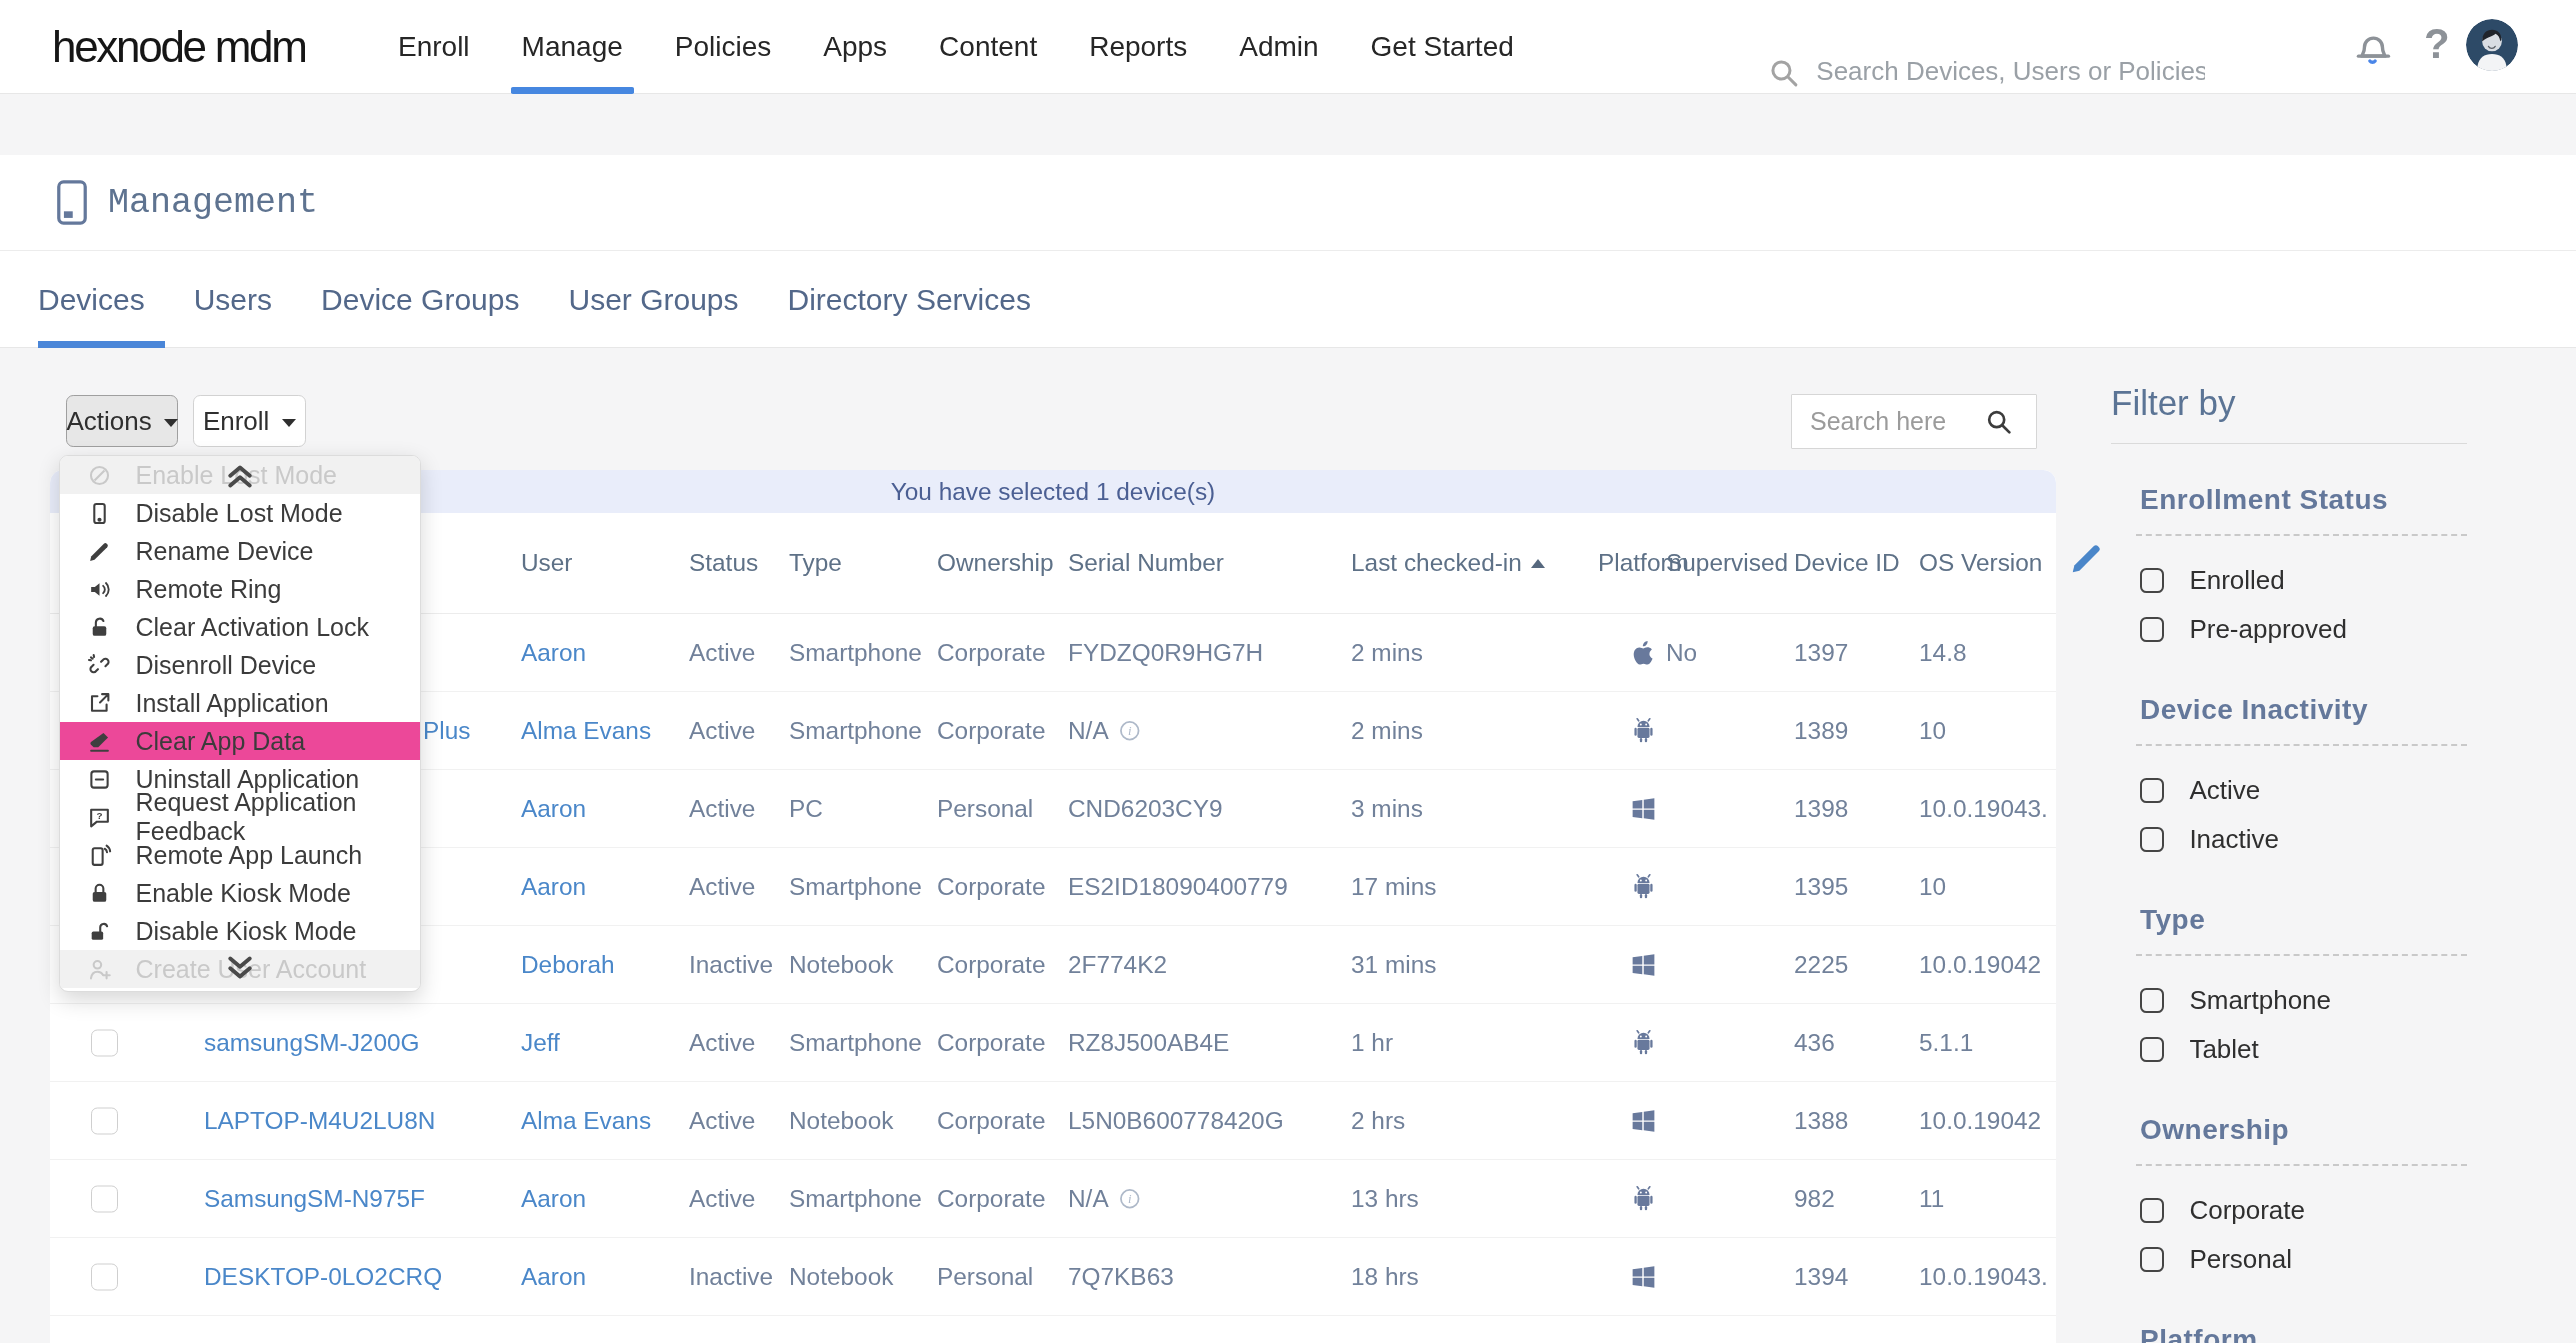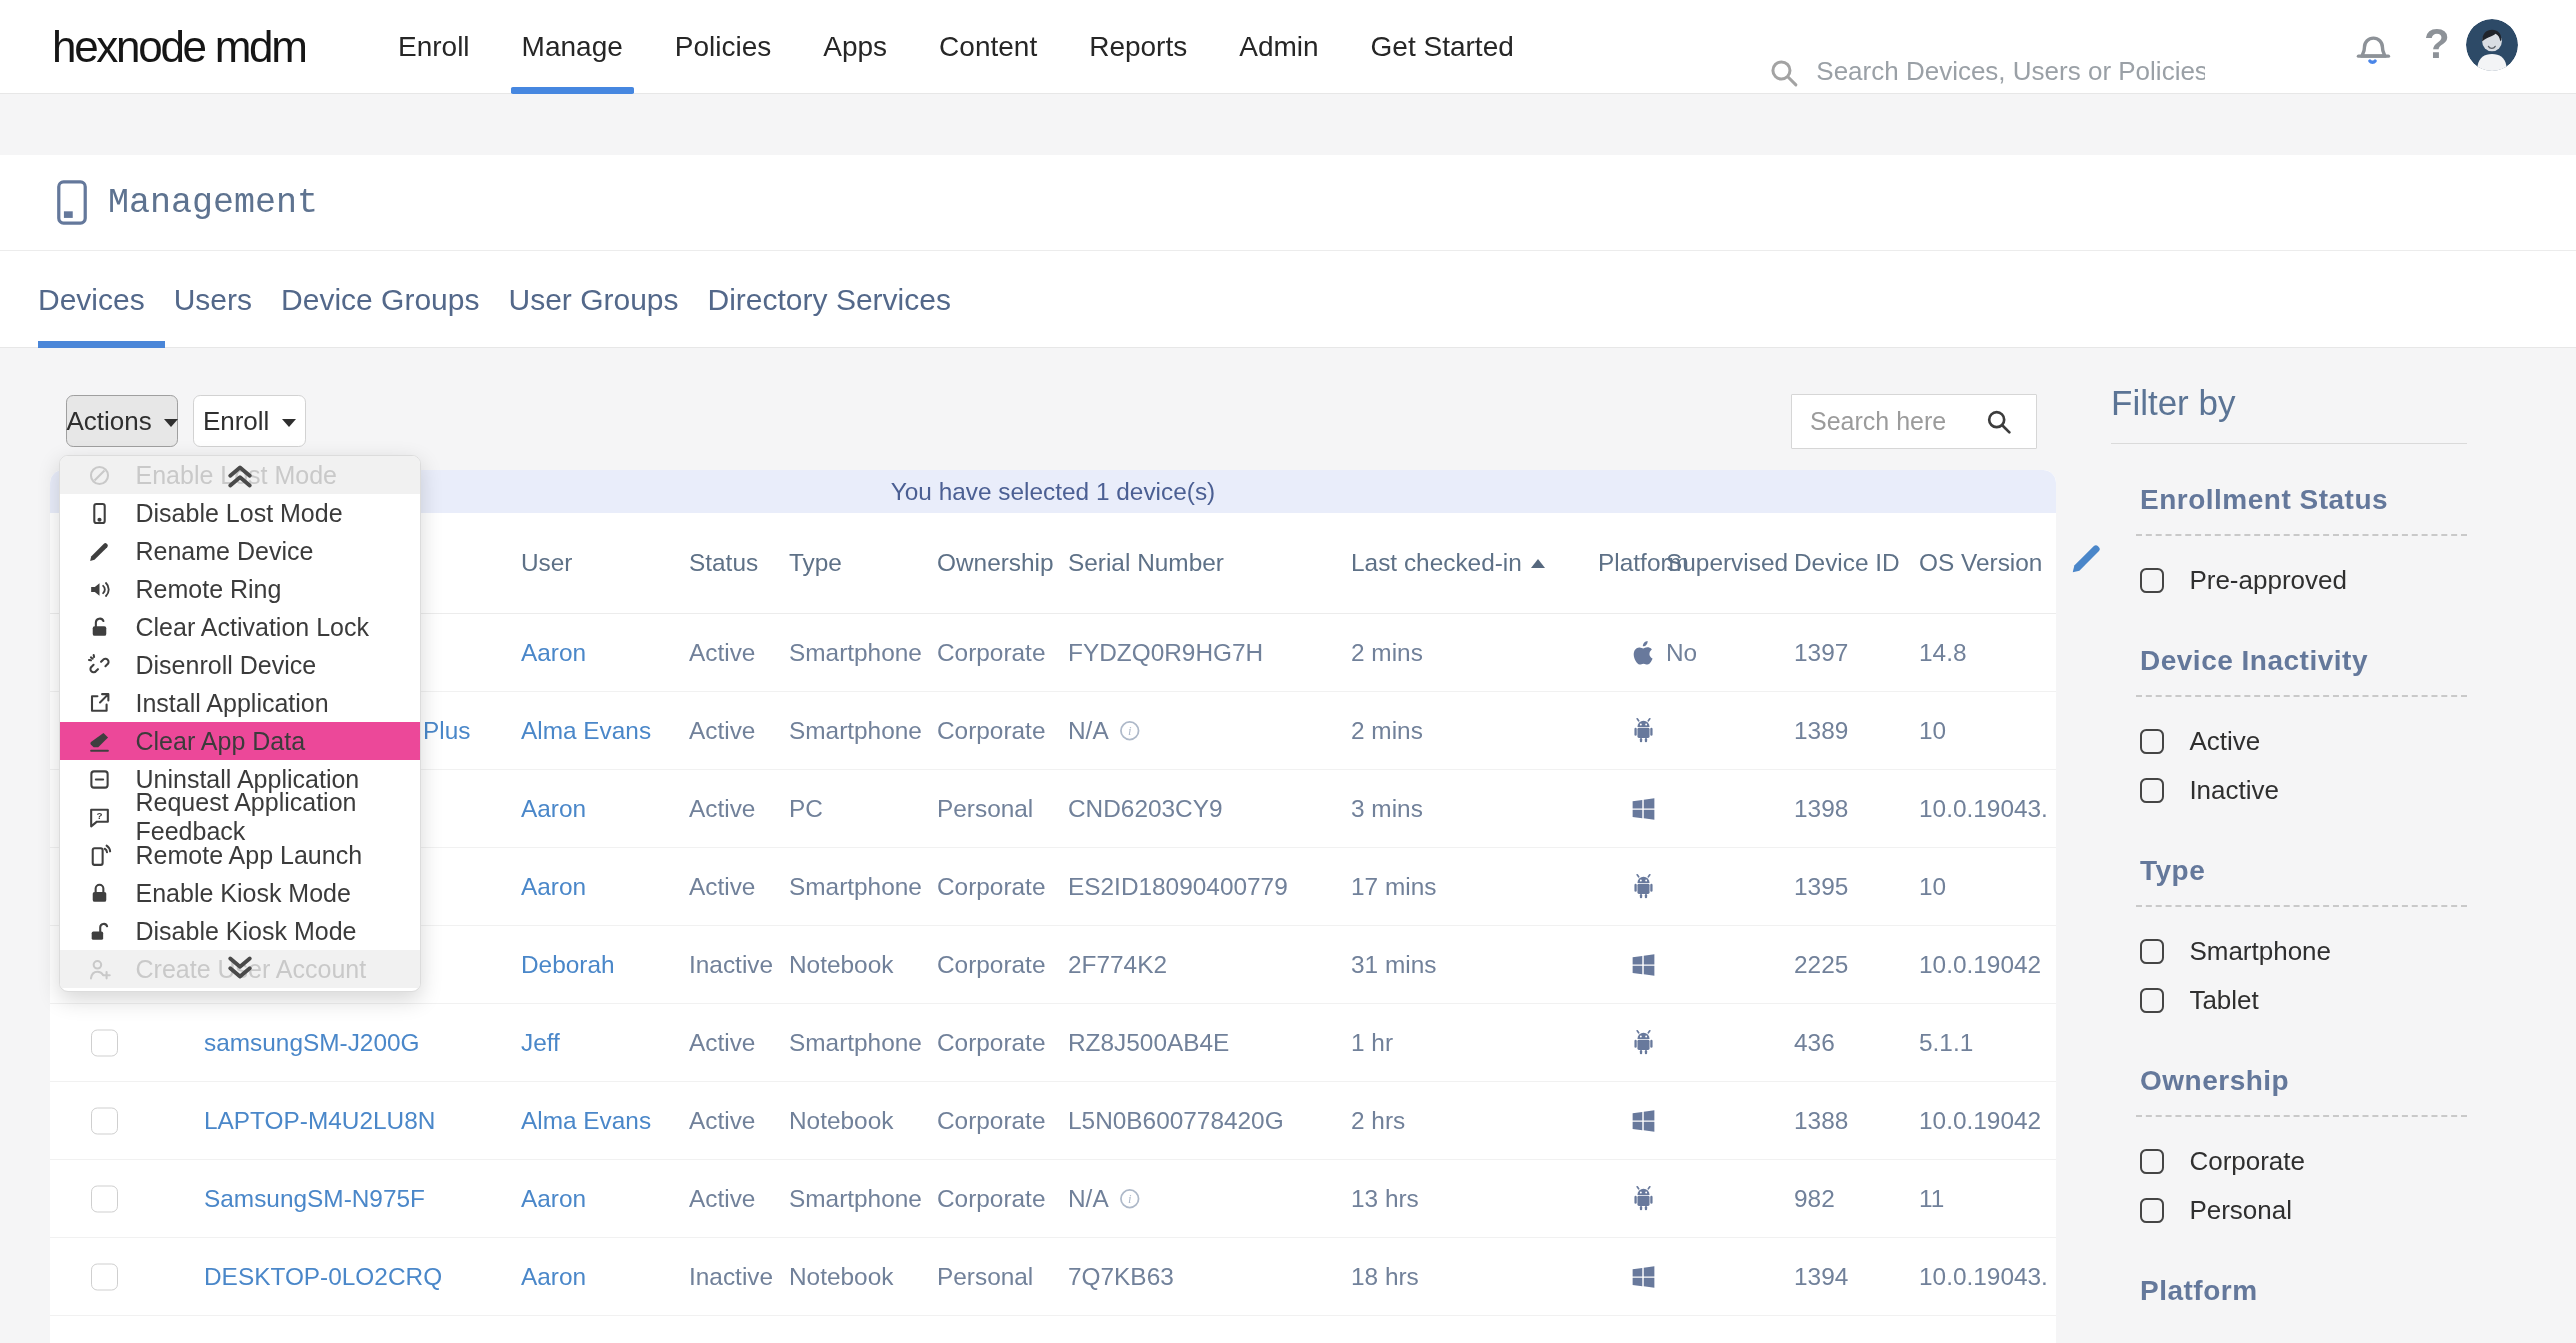--- a/index.html
+++ b/index.html
@@ -20,21 +20,21 @@
   .help { position:absolute; left:2424px; top:20px; font-size:42px; font-weight:700; color:#8d9298; cursor:pointer; }
   .avatar { position:absolute; left:2466px; top:19px; width:52px; height:52px; cursor:pointer; }
 
   
   .titleband { position:absolute; left:0; top:155px; width:2576px; height:96px; background:#fff; border-bottom:0.9px solid #ececec; display:flex; align-items:center; z-index:5;font-family:Liberation Mono, monospace; }
   .titleband .phone-ic { width:36px; height:47px; margin-left:54px; color:#64789b; }
   .titleband h1 { font-size:35px; font-weight:400; color:#5e7390; margin-left:18px; }
 
   
   .tabsband { position:absolute; left:0; top:251px; width:2576px; height:97px; background:#fff; border-bottom:0.9px solid #e7e7e7; z-index:5; }
-  .tabs { position:absolute; left:38px; top:0; height:97px; display:flex; gap:29px; align-items:center; }
+  .tabs { position:absolute; left:38px; top:0; height:97px; display:flex; gap:49px; align-items:center; }
   .tab { position:relative; height:97px; display:flex; align-items:center; font-size:30px; color:#53688a; cursor:pointer; white-space:nowrap; }
   .tab.active::after { content:""; position:absolute; left:0; right:-20px; bottom:0; height:7.2px; background:#4a86d8; }
 
   
   .btn { position:absolute; height:52px; border-radius:7.2px; font-size:26px; color:#2f2f2f; display:flex; align-items:center; justify-content:center; gap:12.7px; cursor:pointer; font-family:"Liberation Sans",sans-serif; }
   .btn .caret { width:0; height:0; border-left:7.2px solid transparent; border-right:7.2px solid transparent; border-top:8.1px solid #2f2f2f; margin-top:3.6px; }
   .btn-actions { left:66px; top:395px; width:112px; background:#e7e7e7; border:1.8px solid #9f9f9f;gap:12px; }
   .btn-enroll { left:193px; top:395px; width:113px; background:#fff; border:1.8px solid #d2d2d2; }
   .tsearch { position:absolute; left:1791px; top:394px; width:246px; height:55px; background:#fff; border:1.8px solid #d6d6d6; border-radius:1px; display:flex; align-items:center; }
   .tsearch input { border:none; outline:none; background:transparent; font-size:25px; margin-left:18px; width:172px; font-family:"Liberation Sans",sans-serif; }
@@ -473,20 +473,24 @@
 
   <aside class="filters">
     <h2>Filter by</h2>
     <hr class="solid">
     <div id="fsections">
         <section class="fsec">
           <h3>Enrollment Status</h3>
           <hr class="dash">
           <div class="fopt">
             <span class="fcb"></span>
+            <label>Enrolled</label>
+          </div>
+          <div class="fopt">
+            <span class="fcb"></span>
             <label>Pre-approved</label>
           </div>
         </section>
         <section class="fsec">
           <h3>Device Inactivity</h3>
           <hr class="dash">
           <div class="fopt">
             <span class="fcb"></span>
             <label>Active</label>
           </div>

